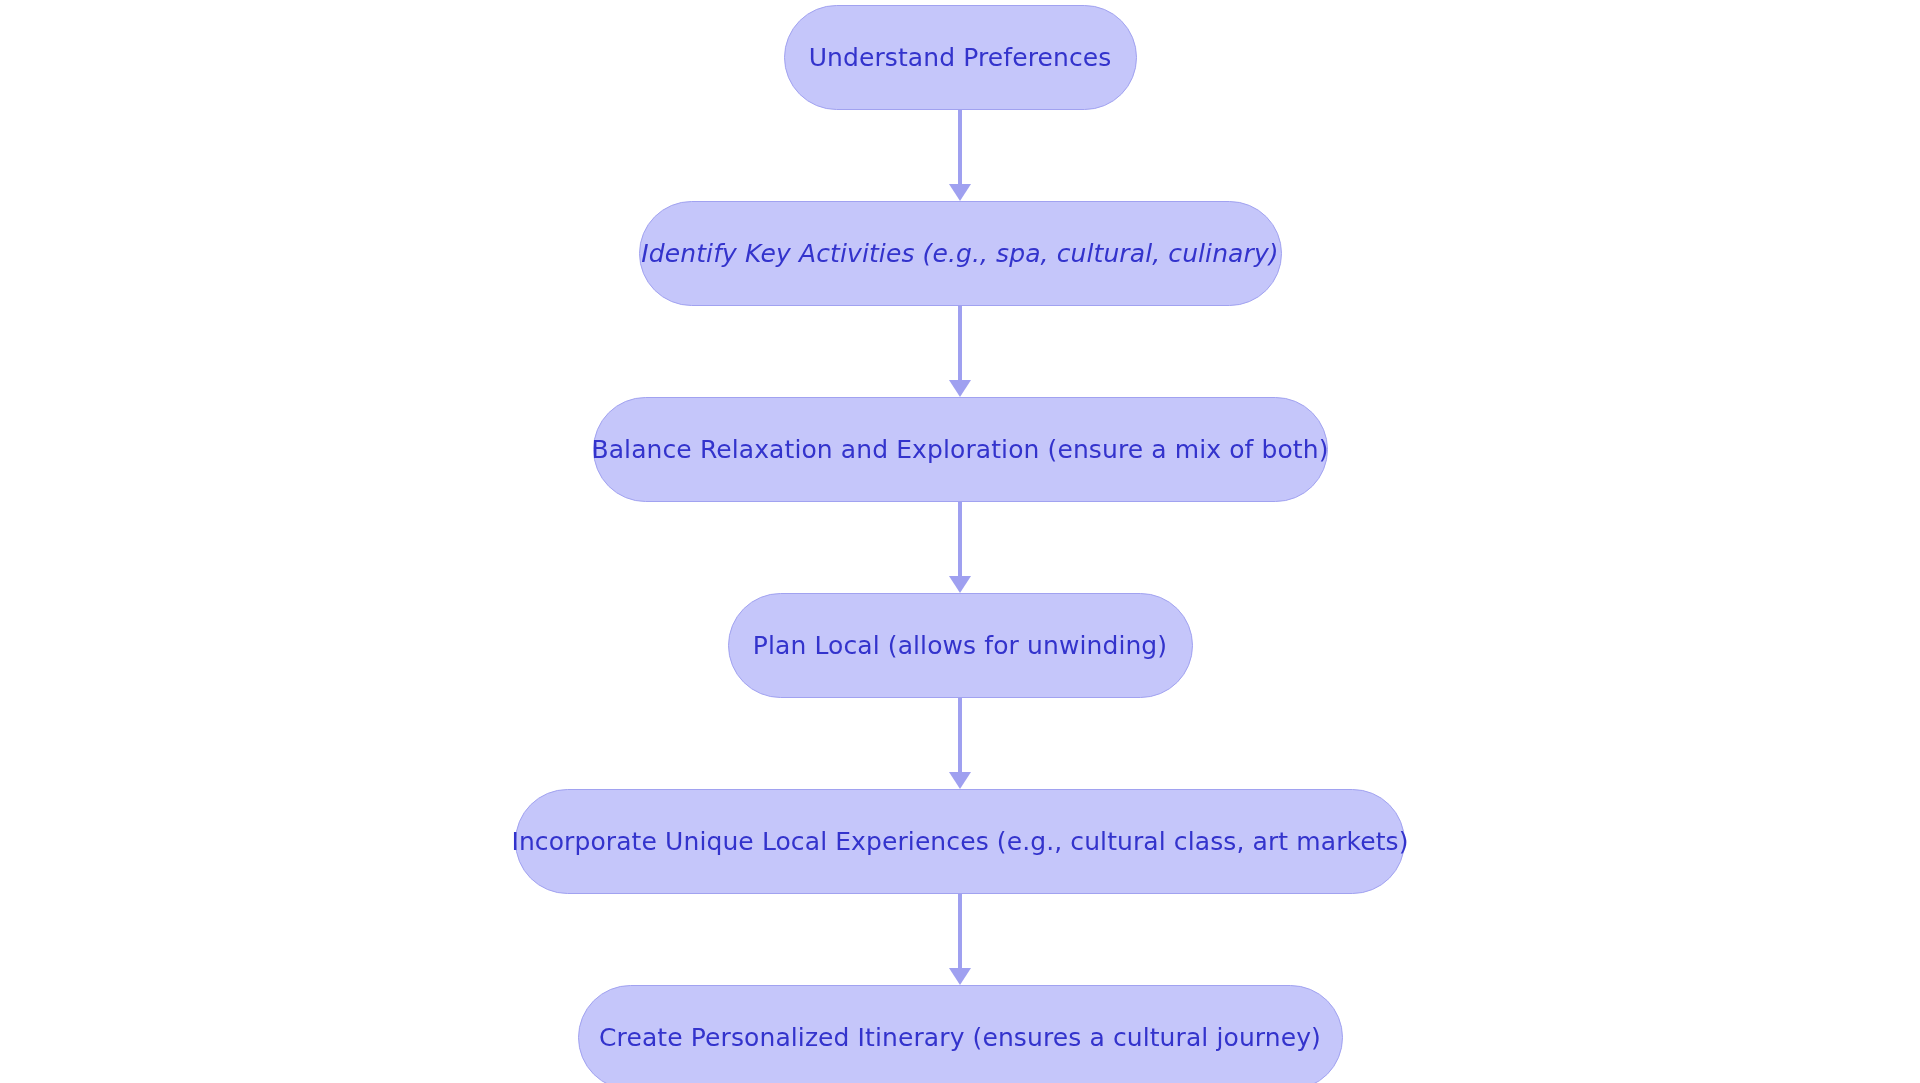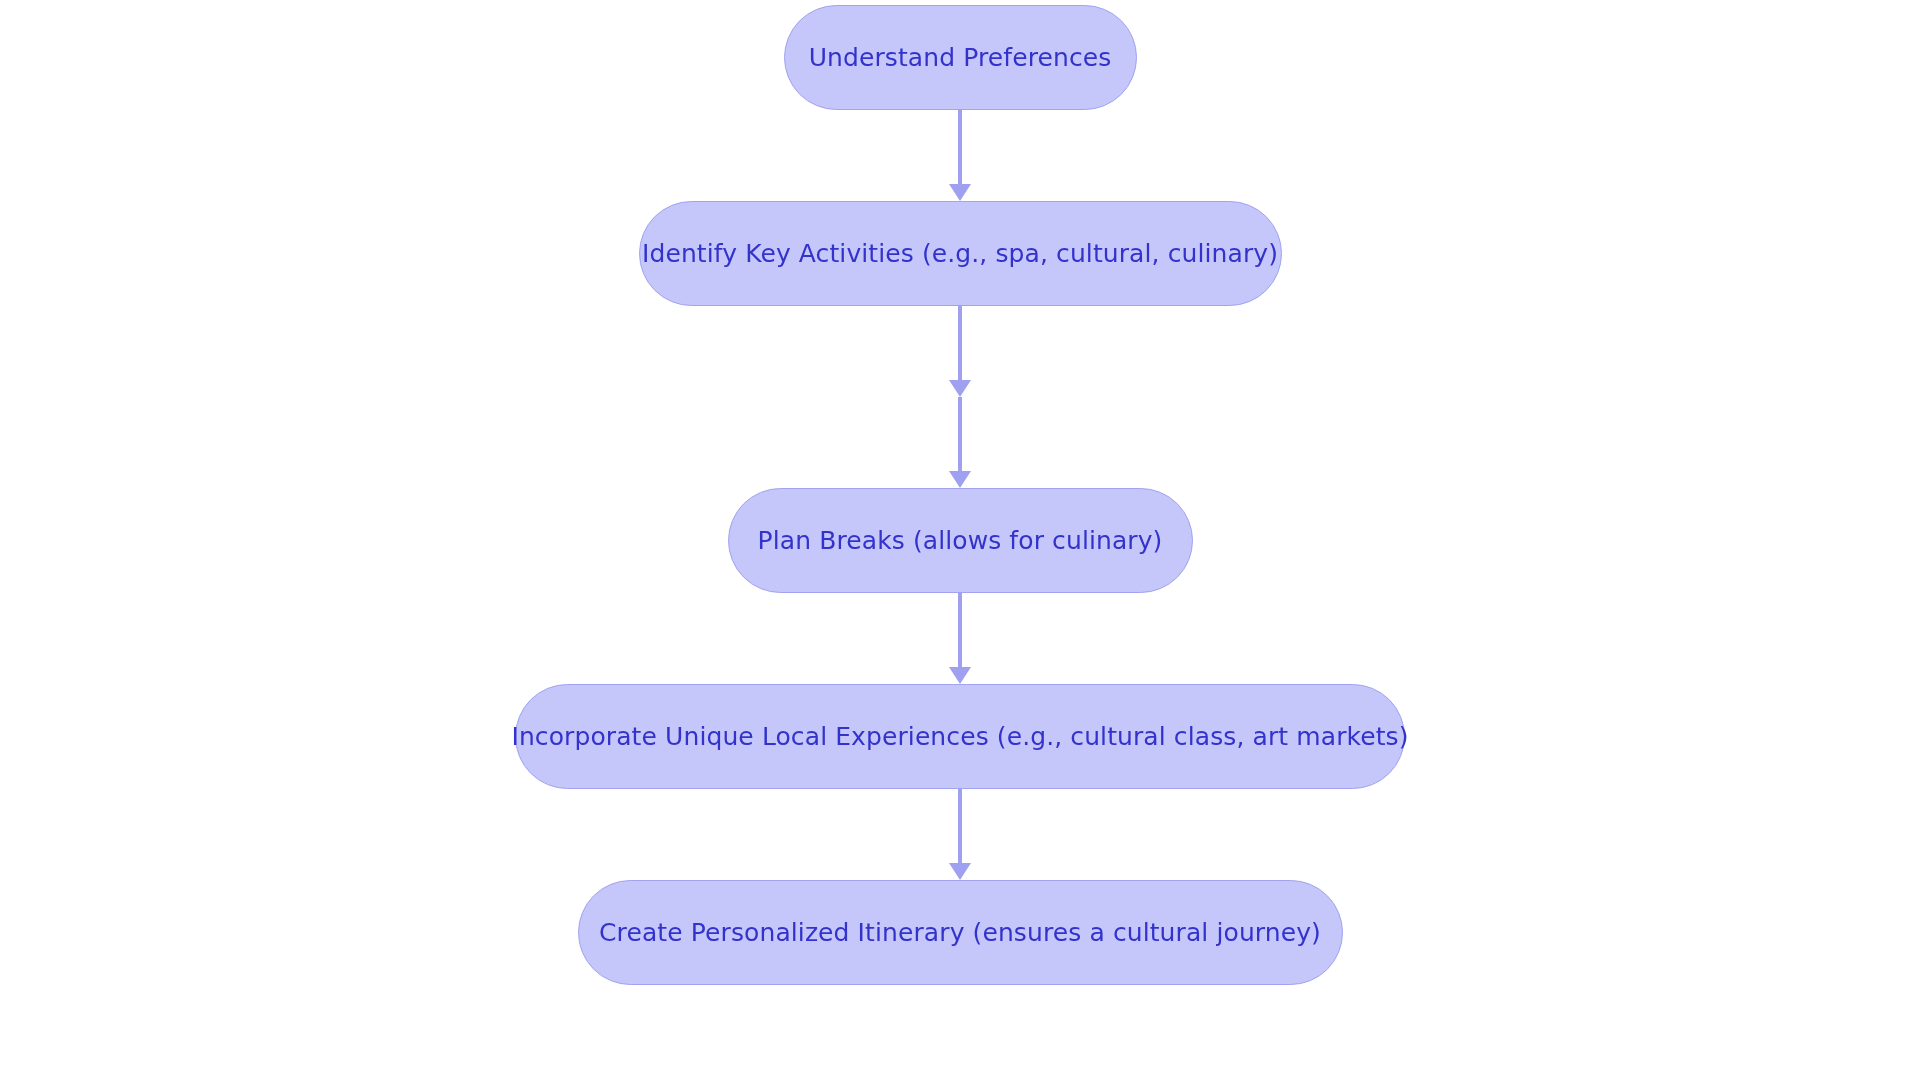--- a/index.html
+++ b/index.html
@@ -52,21 +52,21 @@
     width: 40px;
     height: 91px;
     flex: 0 0 auto;
     display: block;
   }
   .connector svg {
     display: block;
   }
 
   .n1 { width: 353px; }
-  .n2 { width: 643px; }
+  .n2 { width: 643px; font-style: italic; }
   .n3 { width: 735px; }
   .n4 { width: 465px; }
   .n5 { width: 890px; }
   .n6 { width: 765px; }
 
   .spacer-top { height: 5px; flex: 0 0 auto; }
 </style>
 </head>
 <body>
 
@@ -89,30 +89,33 @@
     <span class="node-label">Identify Key Activities (e.g., spa, cultural, culinary)</span>
   </div>
 
   <div class="connector">
     <svg width="40" height="91" viewBox="0 0 40 91">
       <line x1="20" y1="0" x2="20" y2="76" stroke="#9fa0f0" stroke-width="4"></line>
       <polygon points="9,74 31,74 20,91" fill="#9fa0f0"></polygon>
     </svg>
   </div>
 
+  <div class="node n3">
+    <span class="node-label">Balance Relaxation and Exploration (ensure a mix of both)</span>
+  </div>
 
   <div class="connector">
     <svg width="40" height="91" viewBox="0 0 40 91">
       <line x1="20" y1="0" x2="20" y2="76" stroke="#9fa0f0" stroke-width="4"></line>
       <polygon points="9,74 31,74 20,91" fill="#9fa0f0"></polygon>
     </svg>
   </div>
 
   <div class="node n4">
-    <span class="node-label">Plan Breaks (allows for culinary)</span>
+    <span class="node-label">Plan Local (allows for unwinding)</span>
   </div>
 
   <div class="connector">
     <svg width="40" height="91" viewBox="0 0 40 91">
       <line x1="20" y1="0" x2="20" y2="76" stroke="#9fa0f0" stroke-width="4"></line>
       <polygon points="9,74 31,74 20,91" fill="#9fa0f0"></polygon>
     </svg>
   </div>
 
   <div class="node n5">

